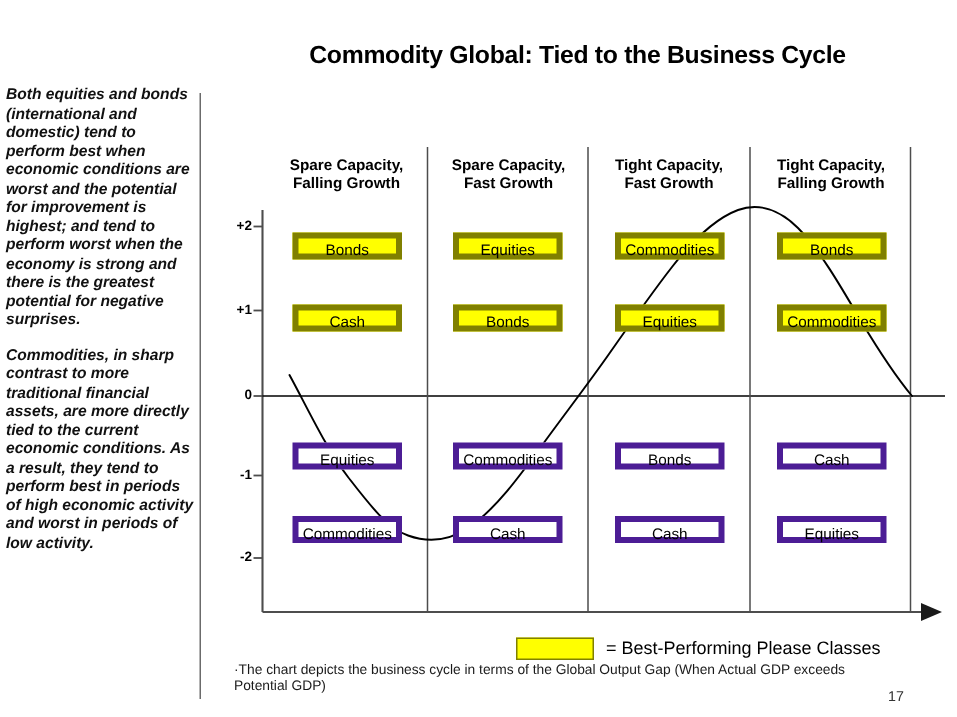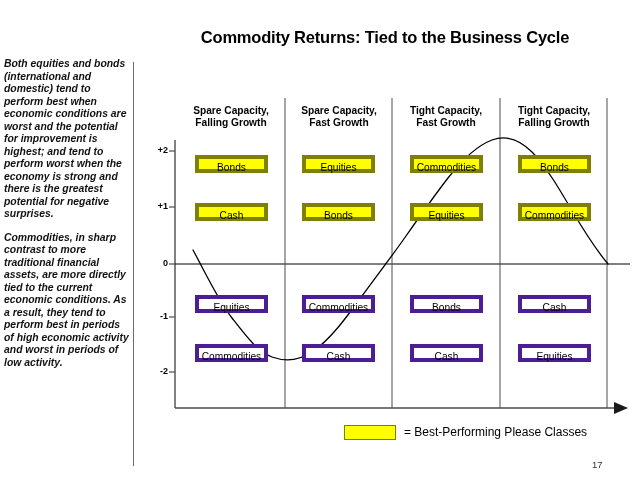--- a/index.html
+++ b/index.html
@@ -137,21 +137,21 @@
     position: absolute;
     left: 592px;
     top: 459px;
     font-size: 9.5px;
     color: #333;
   }
 </style>
 </head>
 <body>
 
-<div id="slide-title">Commodity Returns: Tied to the Business Cycle</div>
+<div id="slide-title">Commodity Global: Tied to the Business Cycle</div>
 
 <div id="commentary">
   <p>Both equities and bonds (international and domestic) tend to perform best when economic conditions are worst and the potential for improvement is highest; and tend to perform worst when the economy is strong and there is the greatest potential for negative surprises.</p>
   <p>Commodities, in sharp contrast to more traditional financial assets, are more directly tied to the current economic conditions. As a result, they tend to perform best in periods of high economic activity and worst in periods of low activity.</p>
 </div>
 <div id="commentary-divider"></div>
 
 <div id="chart">
   <svg id="chart-svg" width="638" height="478">
 
@@ -227,15 +227,16 @@
   <div class="asset-box best" style="left:518px; top:155px;">Bonds</div>
   <div class="asset-box best" style="left:518px; top:203px;">Commodities</div>
   <div class="asset-box" style="left:518px; top:295px;">Cash</div>
   <div class="asset-box" style="left:518px; top:344px;">Equities</div>
 </div>
 
 <div id="legend-swatch"></div>
 <div id="legend-label">= Best-Performing Please Classes</div>
 
 <div id="footnotes">
+  <div>·The chart depicts the business cycle in terms of the Global Output Gap (When Actual GDP exceeds Potential GDP)</div>
 </div>
 
 <div id="page-number">17</div>
 
 </body></html>

